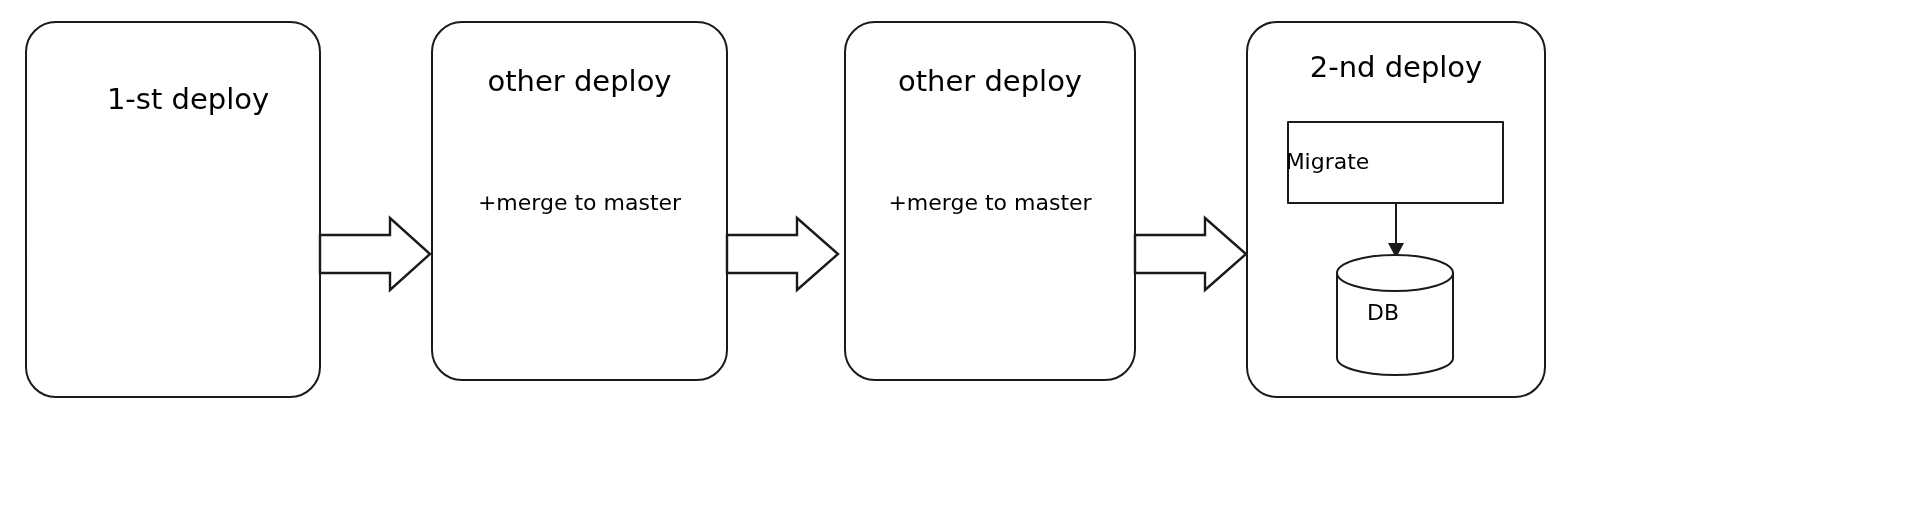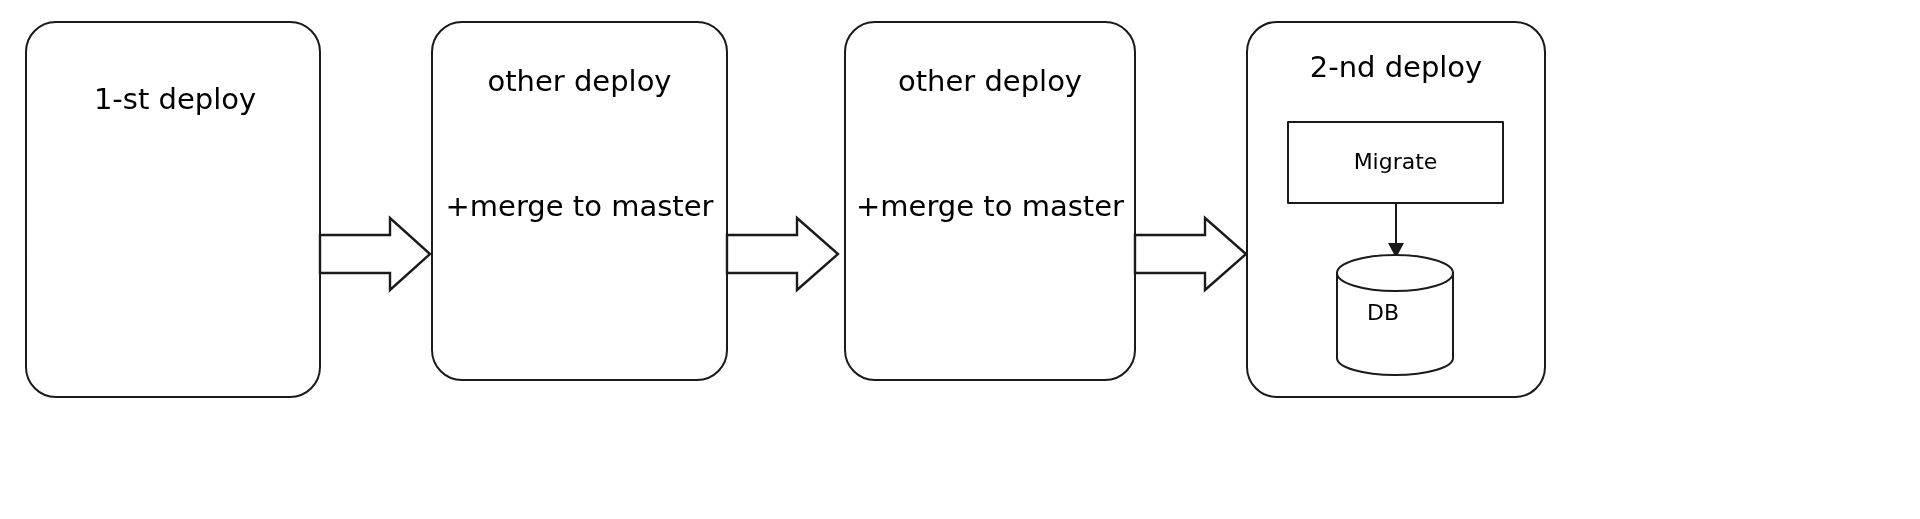--- a/index.html
+++ b/index.html
@@ -34,21 +34,21 @@
     text-align: center;
     white-space: nowrap;
     color: #000000;
     line-height: 1.1;
   }
   .stage-title {
     font-size: 29px;
     font-weight: 400;
   }
   .stage-sub {
-    font-size: 29px;
+    font-size: 22px;
     font-weight: 400;
   }
   .inner-box-label {
     font-size: 22px;
     font-weight: 400;
   }
   .db-label {
     font-size: 22px;
     font-weight: 400;
   }
@@ -104,27 +104,27 @@
 
     <line class="connector-line" x1="1396" y1="203" x2="1396" y2="246"></line>
     <polygon class="connector-head" points="1388,243 1404,243 1396,258"></polygon>
 
     <path class="cylinder-body" d="M1337,273 L1337,358 A58,17 0 0 0 1453,358 L1453,273 Z"></path>
 
     <ellipse class="cylinder-body" cx="1395" cy="273" rx="58" ry="18"></ellipse>
 
   </svg>
 
-  <div class="label stage-title" style="left:30px; top:84px; width:290px;">1-st deploy</div>
+  <div class="label stage-title" style="left:43px; top:84px; width:290px;">1-st deploy</div>
 
   <div class="label stage-title" style="left:432px; top:66px; width:295px;">other deploy</div>
   <div class="label stage-sub" style="left:432px; top:191px; width:295px;">+merge to master</div>
 
   <div class="label stage-title" style="left:845px; top:66px; width:290px;">other deploy</div>
   <div class="label stage-sub" style="left:845px; top:191px; width:290px;">+merge to master</div>
 
   <div class="label stage-title" style="left:1247px; top:52px; width:298px;">2-nd deploy</div>
 
-  <div class="label inner-box-label" style="left:1288px; top:150px; width:215px;">Migrate</div>
+  <div class="label inner-box-label" style="left:1220px; top:150px; width:215px;">Migrate</div>
 
   <div class="label db-label" style="left:1337px; top:301px; width:92px;">DB</div>
 
 </div>
 
 </body></html>

